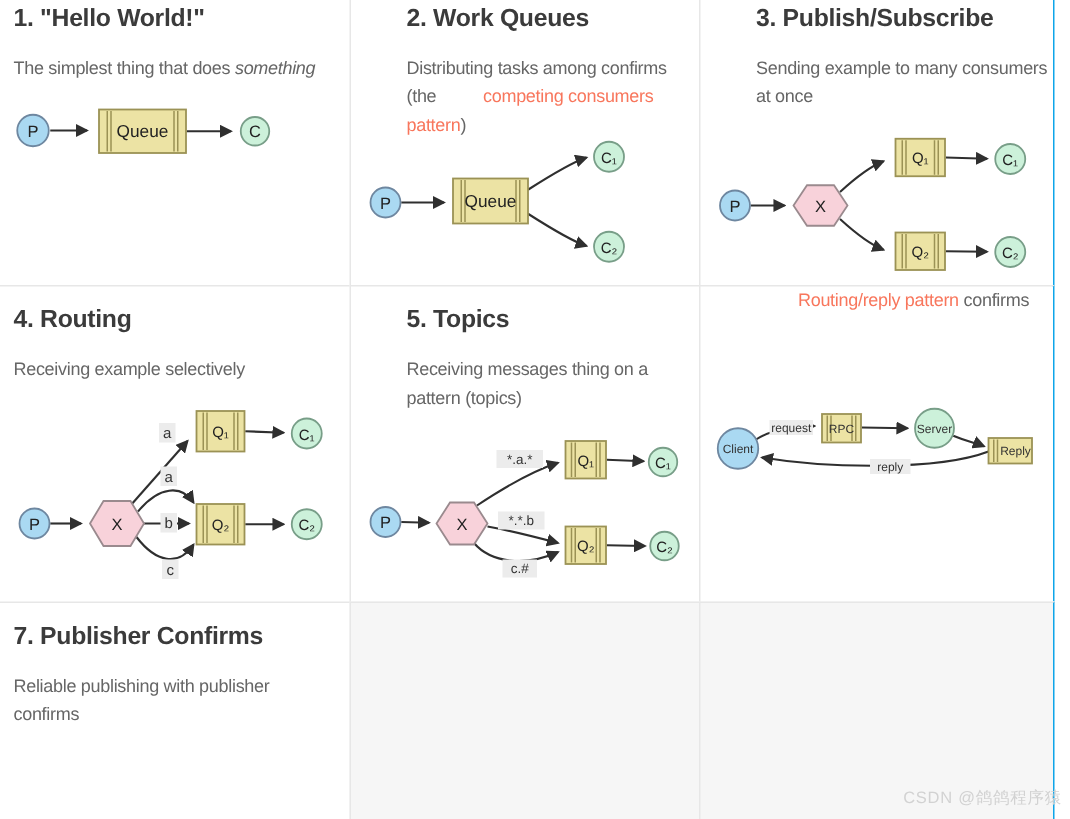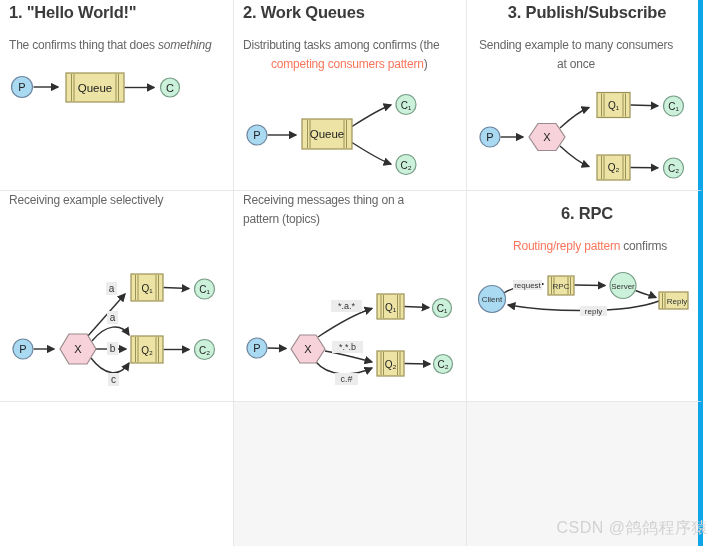--- a/index.html
+++ b/index.html
@@ -9,22 +9,22 @@
     background:#ffffff; position:relative; overflow:hidden;
     -webkit-font-smoothing:antialiased;
   }
   .grid {
     position:absolute; left:0; top:0; width:703px; height:546px;
     display:grid;
     grid-template-columns:233px 233px 237px;
     grid-template-rows:190px 211px 145px;
   }
   .cell { position:relative; background:#ffffff; }
-  .col2, .col3 { border-left:1px solid #e7e7e7; }
-  .col3 { border-right:5px solid #0ea5e9;text-align:center; }
+  .col2, .col3 { border-left:1px solid #e7e7e7;padding-left:28px; }
+  .col3 { border-right:1px solid #0ea5e9; }
   .row2, .row3 { border-top:1px solid #e7e7e7; }
   .cell.empty { background:#f6f6f6; }
   .cell h2 {
     font-size:16.5px; font-weight:bold; color:#3b3b3b;
     letter-spacing:-0.2px; margin:13px 0 14px; padding:0 0 0 9px;
   }
   .row1 h2 { margin-top:3px; }
   .cell p {
     font-size:12px; line-height:19px; color:#666666;
     letter-spacing:-0.2px; padding-left:9px; margin:0;
@@ -44,39 +44,39 @@
   .hex    { fill:#f8d2da; stroke:#9a8a8e; stroke-width:1.2; }
   .nt  { font-size:11px; fill:#222; text-anchor:middle; font-family:"Liberation Sans","DejaVu Sans",sans-serif; }
   .qt  { font-size:11.5px; fill:#222; text-anchor:middle; font-family:"Liberation Sans","DejaVu Sans",sans-serif; }
   .st  { font-size:10px; fill:#222; text-anchor:middle; font-family:"Liberation Sans","DejaVu Sans",sans-serif; }
   .lbl { font-size:10px; fill:#333; text-anchor:middle; font-family:"Liberation Sans","DejaVu Sans",sans-serif; }
   .lbl-s { font-size:9px; fill:#333; text-anchor:middle; font-family:"Liberation Sans","DejaVu Sans",sans-serif; }
   .lbl-xs{ font-size:8px; fill:#333; text-anchor:middle; font-family:"Liberation Sans","DejaVu Sans",sans-serif; }
   .lblbg { fill:#ececec; }
   .watermark {
     position:absolute; right:5px; bottom:7px;
-    font-size:16px; color:#d2d2d2; letter-spacing:0.5px;
+    font-size:11px; color:#d2d2d2; letter-spacing:0.5px;
   }
 </style>
 </head>
 <body>
 
 <svg width="0" height="0" style="position:absolute" aria-hidden="true">
   <defs>
     <marker id="arr" viewBox="0 0 10 10" refX="8.5" refY="5" markerWidth="6.2" markerHeight="6.2" orient="auto">
       <path d="M0,0 L10,5 L0,10 z" fill="#2f2f2f"></path>
     </marker>
   </defs>
 </svg>
 
 <div class="grid">
 
   <div class="cell row1 col1">
     <h2>1. "Hello World!"</h2>
-    <p class="w1"><span>The confirms thing that does </span><em>something</em></p>
+    <p class="w1"><span>The simplest thing that does </span><em>something</em></p>
     <svg class="diagram" style="left:8px; top:70px;" width="222" height="44" viewBox="0 0 222 44">
       <line class="edge" x1="25.5" y1="17" x2="50" y2="17" marker-end="url(#arr)"></line>
       <line class="edge" x1="116.5" y1="17.5" x2="146" y2="17.5" marker-end="url(#arr)"></line>
       <circle class="node-p" cx="14" cy="17" r="10.5"></circle>
       <text class="nt" x="14" y="21">P</text>
       <rect class="qbox" x="58" y="3" width="58" height="29"></rect>
       <line class="qline" x1="63.5" y1="4" x2="63.5" y2="31"></line>
         <line class="qline" x1="66" y1="4" x2="66" y2="31"></line>
       <line class="qline" x1="108" y1="4" x2="108" y2="31"></line>
         <line class="qline" x1="110.5" y1="4" x2="110.5" y2="31"></line>
@@ -134,20 +134,21 @@
         <line class="qline" x1="150.5" y1="68" x2="150.5" y2="91"></line>
       <text class="st" x="138.5" y="83">Q₂</text>
       <circle class="node-c" cx="198.5" cy="18" r="10"></circle>
       <text class="st" x="198.5" y="22">C₁</text>
       <circle class="node-c" cx="198.5" cy="80" r="10"></circle>
       <text class="st" x="198.5" y="84">C₂</text>
     </svg>
   </div>
 
   <div class="cell row2 col1">
+    <h2>4. Routing</h2>
     <p class="w3"><span>Receiving example selectively</span></p>
     <svg class="diagram" style="left:8px; top:70px;" width="218" height="135" viewBox="0 0 218 135">
       <line class="edge" x1="25.5" y1="88" x2="46" y2="88" marker-end="url(#arr)"></line>
       <line class="edge" x1="79" y1="76" x2="117" y2="33" marker-end="url(#arr)"></line>
       <path class="edge" d="M84,80 C98,63 113,62 121,74" marker-end="url(#arr)"></path>
       <line class="edge" x1="87" y1="88" x2="118" y2="88" marker-end="url(#arr)"></line>
       <path class="edge" d="M83,97 C96,114 111,117 121,102" marker-end="url(#arr)"></path>
       <line class="edge" x1="155.5" y1="26.5" x2="181" y2="27.5" marker-end="url(#arr)"></line>
       <line class="edge" x1="155.5" y1="88.5" x2="181" y2="88.5" marker-end="url(#arr)"></line>
       <rect class="lblbg" x="98" y="21" width="11" height="13"></rect>
@@ -175,20 +176,21 @@
         <line class="qline" x1="150.5" y1="76" x2="150.5" y2="101"></line>
       <text class="st" x="139" y="92.5">Q₂</text>
       <circle class="node-c" cx="196.5" cy="28" r="10"></circle>
       <text class="st" x="196.5" y="32">C₁</text>
       <circle class="node-c" cx="196.5" cy="88.5" r="10"></circle>
       <text class="st" x="196.5" y="92.5">C₂</text>
     </svg>
   </div>
 
   <div class="cell row2 col2">
+    <h2>5. Topics</h2>
     <p class="w3"><span>Receiving messages thing on a pattern (topics)</span></p>
     <svg class="diagram" style="left:8px; top:70px;" width="224" height="135" viewBox="0 0 224 135">
       <line class="edge" x1="25.5" y1="87" x2="44" y2="87.5" marker-end="url(#arr)"></line>
       <path class="edge" d="M76,76 C94,64 113,53 130,47.5" marker-end="url(#arr)"></path>
       <path class="edge" d="M83,90 C100,93 115,97 130,101" marker-end="url(#arr)"></path>
       <path class="edge" d="M74,101 C85,114 108,117 130,107" marker-end="url(#arr)"></path>
       <line class="edge" x1="162.5" y1="45.5" x2="187" y2="46.5" marker-end="url(#arr)"></line>
       <line class="edge" x1="162.5" y1="102.5" x2="188" y2="103" marker-end="url(#arr)"></line>
       <rect class="lblbg" x="89" y="39" width="31" height="12"></rect>
       <text class="lbl-s" x="104.5" y="48">*.a.*</text>
@@ -213,21 +215,20 @@
         <line class="qline" x1="158" y1="91" x2="158" y2="114"></line>
       <text class="st" x="148.5" y="106.5">Q₂</text>
       <circle class="node-c" cx="200" cy="47" r="9.5"></circle>
       <text class="st" x="200" y="51">C₁</text>
       <circle class="node-c" cx="201" cy="103" r="9.5"></circle>
       <text class="st" x="201" y="107">C₂</text>
     </svg>
   </div>
 
   <div class="cell row2 col3">
-    <h2>6. RPC</h2>
     <p class="w3"><a>Routing/reply pattern</a><span> confirms</span></p>
     <svg class="diagram" style="left:8px; top:78px;" width="232" height="72" viewBox="0 0 232 72">
       <path class="edge" d="M29,24 C38,18 50,15.5 68,15" marker-end="url(#arr)"></path>
       <line class="edge" x1="99.5" y1="16" x2="130" y2="16.5" marker-end="url(#arr)"></line>
       <path class="edge" d="M160.5,21.5 C170,25.5 176,26.5 181,28.5" marker-end="url(#arr)"></path>
       <path class="edge" d="M184,32 C150,45 75,43 33,36" marker-end="url(#arr)"></path>
       <rect class="lblbg" x="38" y="11" width="29" height="10"></rect>
       <text class="lbl-xs" x="52.5" y="19">request</text>
       <rect class="lblbg" x="105" y="37" width="27" height="10"></rect>
       <text class="lbl-xs" x="118.5" y="45">reply</text>
@@ -242,20 +243,22 @@
       <circle class="node-c" cx="148" cy="16.5" r="13"></circle>
       <text class="lbl-xs" x="148" y="19.5">Server</text>
       <rect class="qbox" x="184" y="23" width="29" height="17"></rect>
       <line class="qline" x1="187.5" y1="24" x2="187.5" y2="39"></line>
         <line class="qline" x1="190" y1="24" x2="190" y2="39"></line>
       <text class="lbl-xs" x="202" y="34.5">Reply</text>
     </svg>
   </div>
 
   <div class="cell row3 col1">
+    <h2>7. Publisher Confirms</h2>
+    <p class="w3"><span>Reliable publishing with publisher confirms</span></p>
   </div>
 
   <div class="cell row3 col2 empty"></div>
   <div class="cell row3 col3 empty"></div>
 
 </div>
 
 <div class="watermark">CSDN @鸽鸽程序猿</div>
 
 </body></html>

